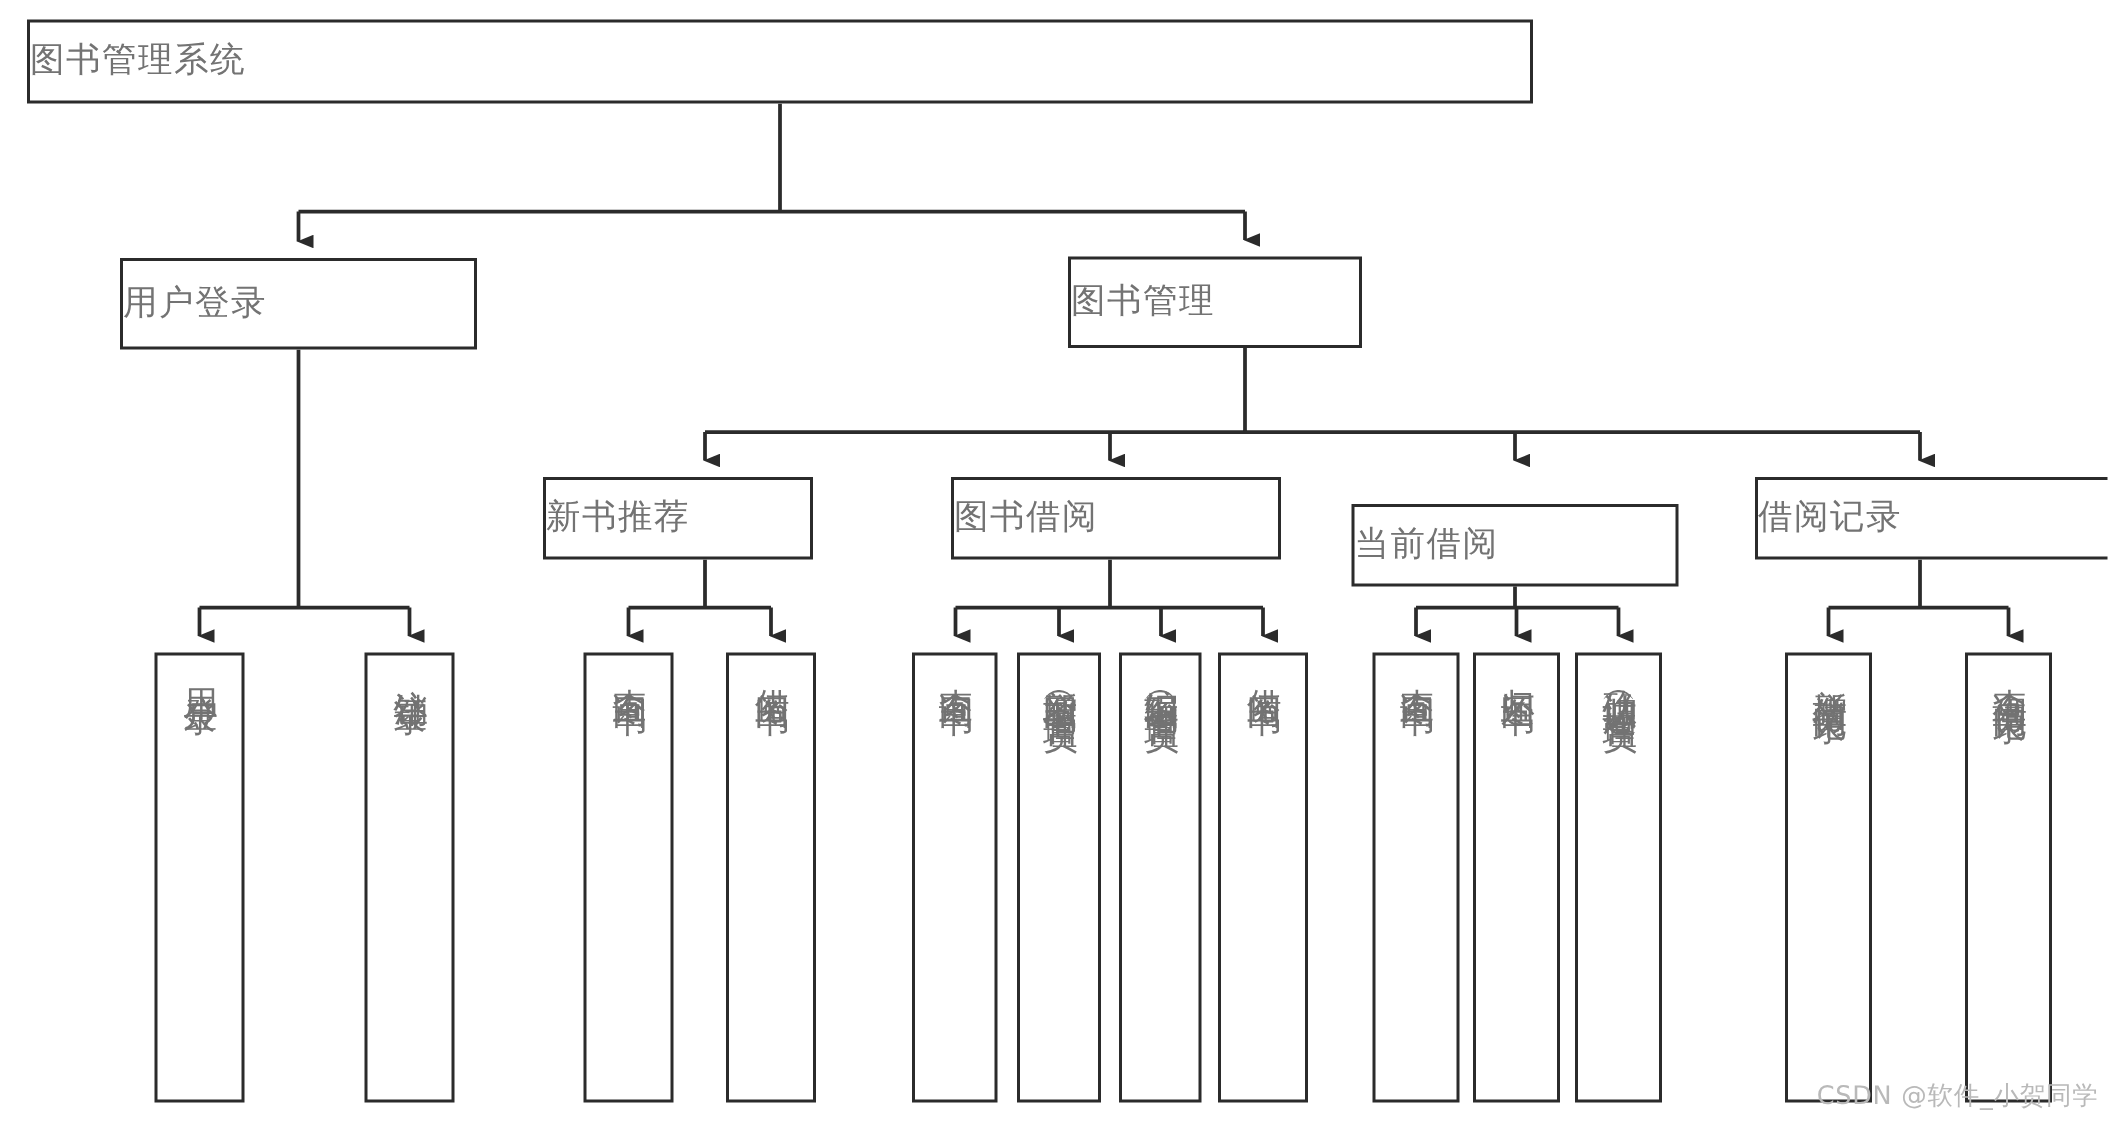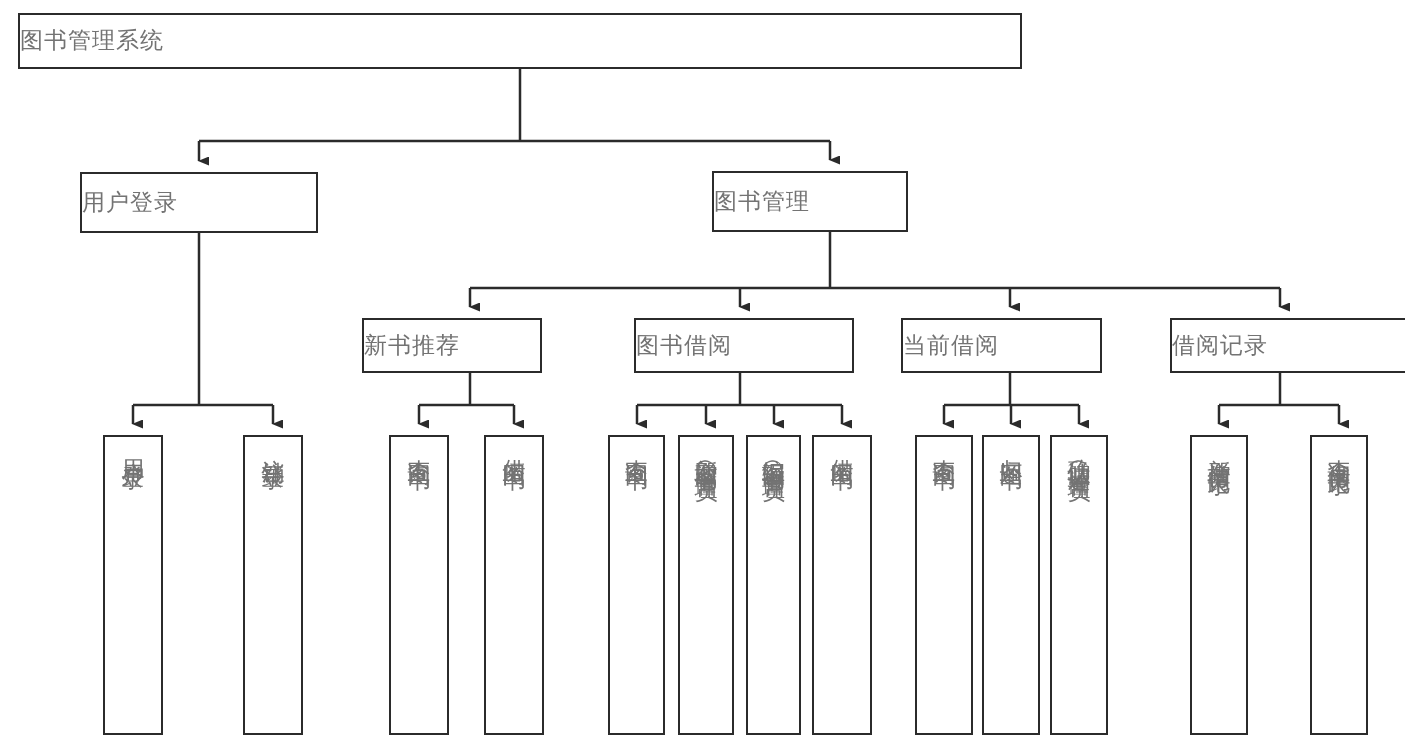--- a/index.html
+++ b/index.html
@@ -114,21 +114,21 @@
       </div>
       <div class="node horizontal" style="left: 712px; top: 171px; width: 196px; height: 61px;">
         <span class="htext">图书管理</span>
       </div>
       <div class="node horizontal" style="left: 362px; top: 318px; width: 180px; height: 55px;">
         <span class="htext">新书推荐</span>
       </div>
       <div class="node horizontal" style="left: 634px; top: 318px; width: 220px; height: 55px;">
         <span class="htext">图书借阅</span>
       </div>
-      <div class="node horizontal" style="left: 901px; top: 318px; width: 201px; height: 55px;">
+      <div class="node horizontal" style="left: 901px; top: 336px; width: 218px; height: 55px;">
         <span class="htext">当前借阅</span>
       </div>
       <div class="node horizontal" style="left: 1170px; top: 318px; width: 254px; height: 55px;">
         <span class="htext">借阅记录</span>
       </div>
       <div class="node vertical" style="left: 103px; top: 435px; width: 60px; height: 300px;">
         <span class="vtext">用户登录</span>
       </div>
       <div class="node vertical" style="left: 243px; top: 435px; width: 60px; height: 300px;">
         <span class="vtext">注销登录</span>
@@ -160,13 +160,14 @@
       <div class="node vertical" style="left: 1050px; top: 435px; width: 58px; height: 300px;">
         <span class="vtext">确认归还（管理员）</span>
       </div>
       <div class="node vertical" style="left: 1190px; top: 435px; width: 58px; height: 300px;">
         <span class="vtext">新增借阅记录</span>
       </div>
       <div class="node vertical" style="left: 1310px; top: 435px; width: 58px; height: 300px;">
         <span class="vtext">查询借阅记录</span>
       </div>
     </div>
+  <div class="watermark">CSDN @软件_小贺同学</div>
 </div>
 
 </body></html>

